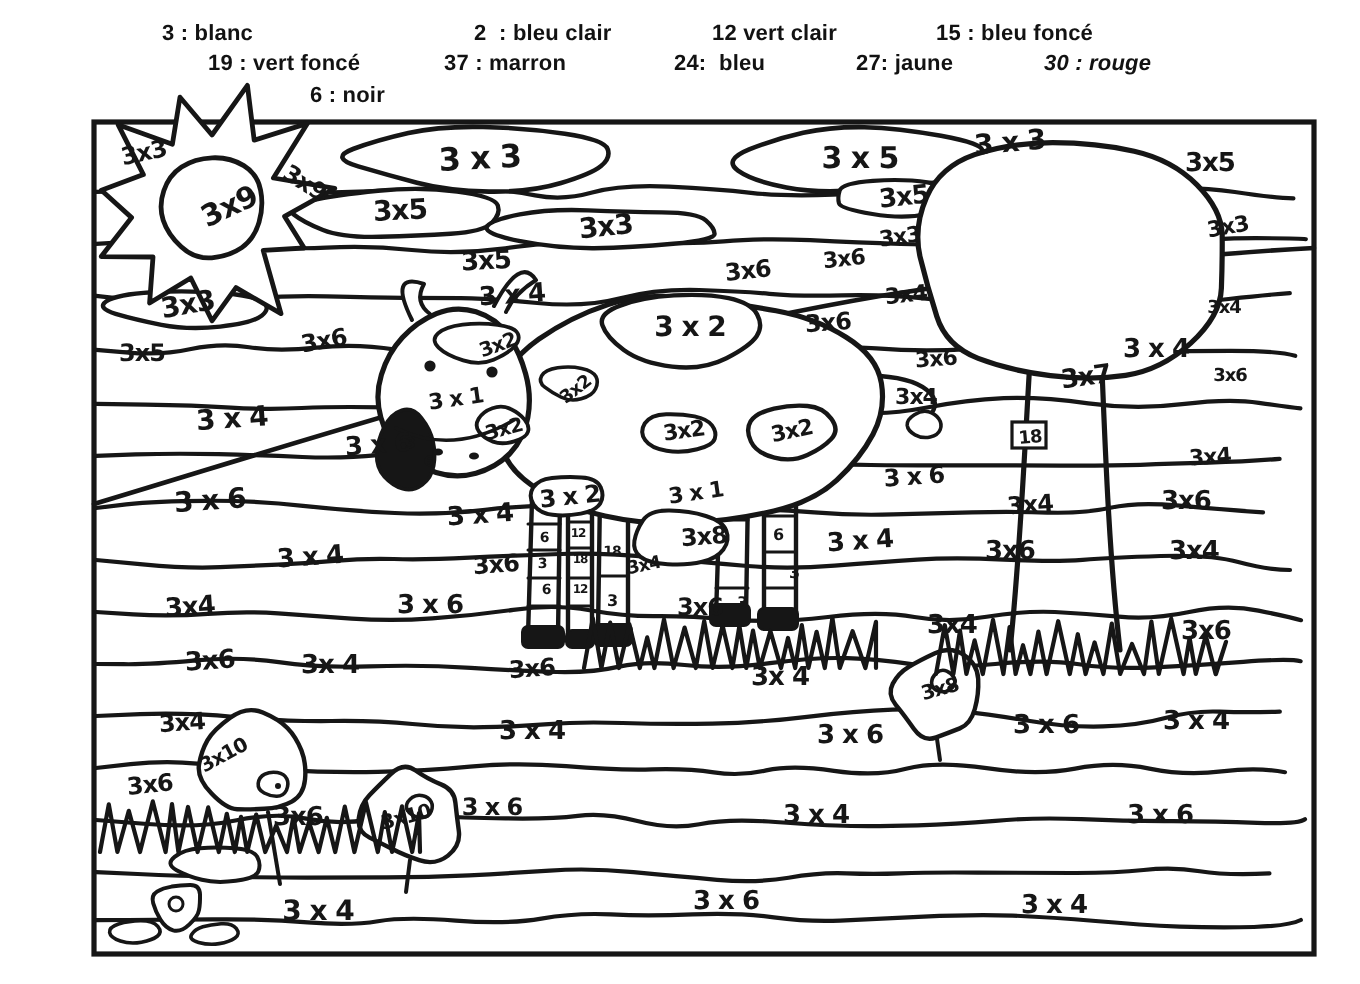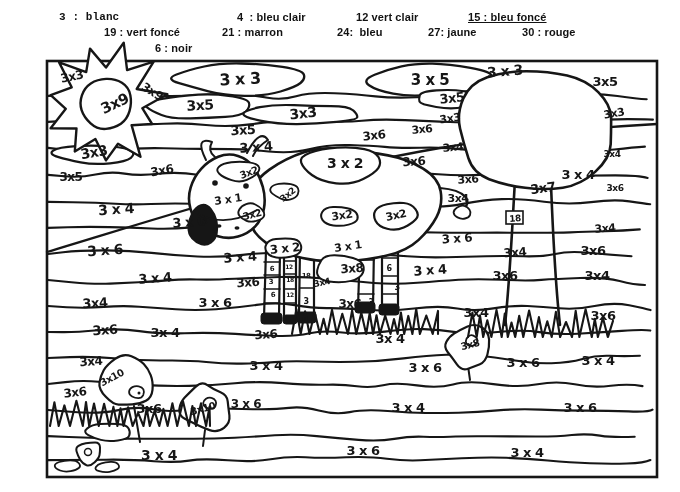--- a/index.html
+++ b/index.html
@@ -14,30 +14,30 @@
   svg{position:absolute;left:0;top:0;}
   svg text{
     font-family:"DejaVu Sans",sans-serif;font-weight:bold;fill:#161616;
     letter-spacing:-0.5px;
   }
 </style>
 </head>
 <body>
 
 <div class="legend" id="legend">
-    <span style="left: 59px; top: 11px; font-family: Liberation Mono, monospace;">3 : blanc</span>
+    <span style="left: 81px; top: 11px;">3 : blanc</span>
     <span style="left: 155px; top: 6px; margin-top: 36px;">6 : noir</span>
-    <span style="left: 237px; top: 11px;">4  : bleu clair</span>
+    <span style="left: 237px; top: 11px;">2  : bleu clair</span>
     <span style="left: 356px; top: 11px; text-align: center;">12 vert clair</span>
-    <span style="left: 468px; top: 11px; text-decoration: underline;">15 : bleu foncé</span>
+    <span style="left: 468px; top: 11px;">15 : bleu foncé</span>
     <span style="left: 104px; top: 26px;">19 : vert foncé</span>
-    <span style="left: 222px; top: 26px;">21 : marron</span>
+    <span style="left: 222px; top: 26px;">37 : marron</span>
     <span style="left: 337px; top: 26px;">24:  bleu</span>
     <span style="left: 428px; top: 26px;">27: jaune</span>
-    <span style="left: 522px; top: 26px;">30 : rouge</span>
+    <span style="left: 522px; top: 26px; font-style: italic;">30 : rouge</span>
   </div>
 
 <svg id="art" width="680" height="492" viewBox="0 0 680 492">
     <rect x="47" y="61" width="610" height="416" fill="#fff" stroke="#161616" stroke-width="2.6"></rect>
     <path d="M48,95.9 Q48,95.9 65.5,95.4 Q83.07252904679626,94.9 100.9,93.6 Q118.6796197546646,92.3 136.8,94.4 Q154.89486884698272,96.5 171.2,96.1 Q187.53349531628191,95.8 204.8,94.7 Q222.0263147475198,93.7 237.9,94.3 Q253.7146616699174,95.0 267.6,97.7 Q281.453497486189,100.4 296.1,96.3 Q310.6845997311175,92.2 334.5,93.3 Q358.30896473955363,94.4 375.5,96.4 Q392.70049525704235,98.3 416.4,97.3 Q440.139812104404,96.2 458.6,97.9 Q477.01074971072376,99.5 495.8,100.3 Q514.6208941573277,101.2 531.8,98.8 Q548.9345243284479,96.4 573.2,94.7 Q597.4196468424052,93.0 617.4,96.0 Q637.3135986402631,99.0 646.7,99.2" fill="none" stroke="#161616" stroke-width="2.1" stroke-linecap="round" stroke-linejoin="round"></path>
     <path d="M48,121.9 Q48,121.9 73.8,120.4 Q99.58061430649832,118.8 120.8,121.9 Q141.92468360997736,125.0 163.1,123.8 Q184.2233105120249,122.6 205.9,125.0 Q227.60177602618933,127.4 250.1,124.4 Q272.55022128345445,121.5 285.7,120.4 Q298.8743831012398,119.4 321.4,120.9 Q343.8440262381919,122.4 361.9,120.7 Q379.904459297657,119.0 405.1,120.1 Q430.2952810083516,121.3 450.2,122.0 Q470.0809040013701,122.7 493.0,120.9 Q515.9550692182966,119.2 540.9,121.4 Q565.8771207258105,123.7 585.9,121.4 Q605.8968829778023,119.1 627.9,119.1 Q649.8181954566389,119.1 652.9,119.6" fill="none" stroke="#161616" stroke-width="2.1" stroke-linecap="round" stroke-linejoin="round"></path>
     <path d="M48,147.9 Q48,147.9 69.0,150.3 Q90.08869956620038,152.8 114.6,150.2 Q139.16974746529013,147.6 163.4,148.2 Q187.5517521770671,148.8 201.6,148.9 Q215.67005673609674,149.0 230.4,149.1 Q245.0741278193891,149.2 268.6,151.5 Q292.0341045325622,153.8 310.1,149.1 Q328.23455499019474,144.4 349.7,145.0 Q371.12431886419654,145.7 384.7,146.9 Q398.28159727714956,148.2 420.9,147.7 Q443.4613127456978,147.1 465.6,149.6 Q487.77032633218914,152.1 506.3,150.0 Q524.7434917408973,148.0 546.0,147.5 Q567.1728717982769,147.1 580.9,149.4 Q594.70186658483,151.8 614.3,149.5 Q633.8886294392869,147.3 644.9,146.6" fill="none" stroke="#161616" stroke-width="2.1" stroke-linecap="round" stroke-linejoin="round"></path>
     <path d="M48,174.9 Q48,174.9 64.3,176.3 Q80.59678482590243,177.7 95.5,174.5 Q110.4148113206029,171.3 124.6,173.6 Q138.8801938421093,176.0 158.3,173.8 Q177.73833744600415,171.6 197.7,174.8 Q217.59803435532376,178.0 238.4,178.6 Q259.1938259638846,179.1 272.9,178.2 Q286.6250837421976,177.3 311.5,175.4 Q336.34417843073606,173.4 351.3,174.8 Q366.2679135459475,176.1 391.6,174.3 Q416.8417214900255,172.5 438.2,174.2 Q459.5855834460817,176.0 484.6,174.6 Q509.60986275598407,173.2 532.0,174.6 Q554.4488606187515,176.0 573.0,175.7 Q591.585537713021,175.5 615.4,175.4 Q639.1231207377277,175.4 647.6,177.9" fill="none" stroke="#161616" stroke-width="2.1" stroke-linecap="round" stroke-linejoin="round"></path>
     <path d="M48,201.9 Q48,201.9 72.6,202.3 Q97.10487008560449,202.6 115.4,203.8 Q133.65987517591566,204.9 150.9,204.0 Q168.20863550715148,203.2 193.0,203.7 Q217.80661815591156,204.2 243.0,205.5 Q268.1219408912584,206.7 286.2,205.6 Q304.353547395207,204.5 326.7,202.4 Q349.01561249420047,200.3 364.3,200.7 Q379.5640379972756,201.1 395.9,202.6 Q412.2542298147455,204.0 427.2,205.9 Q442.22213023435324,207.8 462.8,203.9 Q483.4008405599743,199.9 501.9,199.1 Q520.4762337710708,198.4 544.1,201.7 Q567.7248494392261,205.0 591.1,202.1 Q614.4692088412121,199.1 629.4,201.4 Q644.3576120361686,203.6 650.2,204.2" fill="none" stroke="#161616" stroke-width="2.1" stroke-linecap="round" stroke-linejoin="round"></path>
     <path d="M48,227.9 Q48,227.9 67.8,227.2 Q87.61295534530655,226.6 109.3,227.1 Q130.90493903122842,227.6 151.2,228.5 Q171.53707717219368,229.3 188.7,227.6 Q205.87489886581898,225.8 223.3,225.2 Q240.64584742719308,224.5 256.1,226.7 Q271.5132688265294,228.9 289.5,230.6 Q307.40614124620333,232.3 326.1,230.1 Q344.7838975638151,227.8 362.5,229.4 Q380.24054608354345,230.9 397.9,231.6 Q415.60253897868097,232.2 435.4,232.5 Q455.2160976738669,232.8 480.3,232.7 Q505.3426047861576,232.6 530.2,232.8 Q555.0008382597007,232.9 570.2,232.4 Q585.3528799694031,231.8 604.5,231.3 Q623.5921033346094,230.7 639.8,229.4" fill="none" stroke="#161616" stroke-width="2.1" stroke-linecap="round" stroke-linejoin="round"></path>

